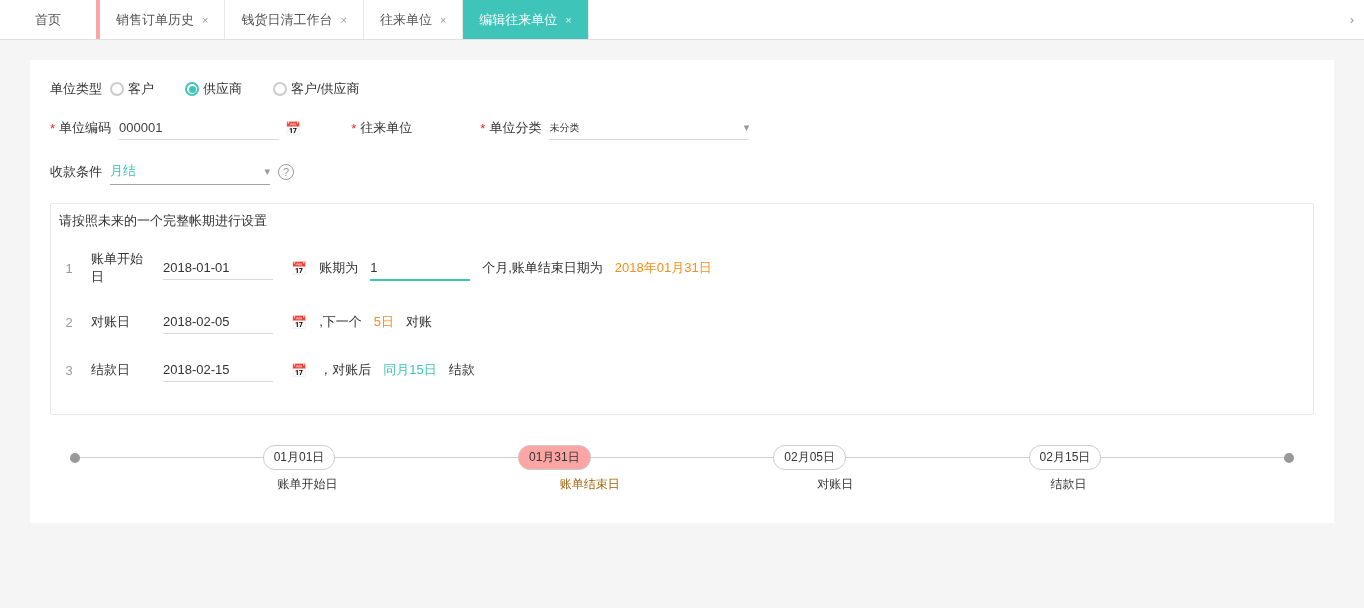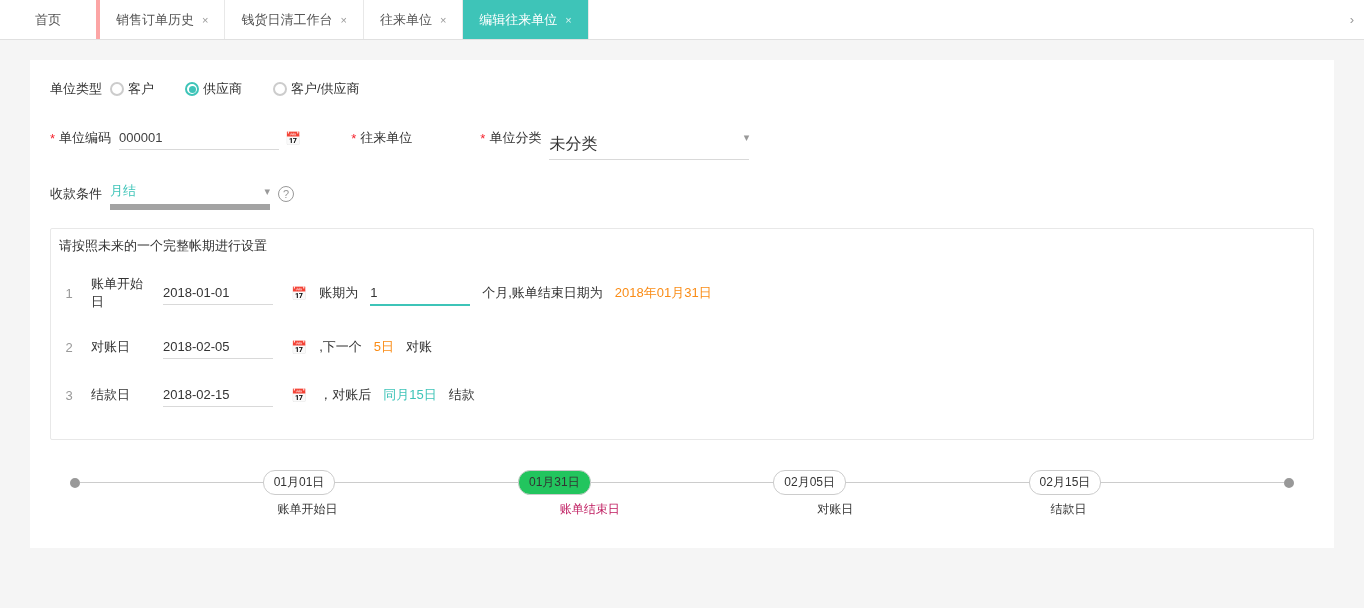--- a/index.html
+++ b/index.html
@@ -119,21 +119,21 @@
       width: 200px;
     }
     .calendar-icon {
       color: #3ec4b8;
       margin-left: 6px;
       cursor: pointer;
     }
     .dropdown-wrapper {
       display: flex;
       align-items: center;
-      border-bottom: 6px solid #a3a3a3;
+      border-bottom: 1px solid #a3a3a3;
       width: 160px;
       padding: 4px 0;
     }
     .dropdown-value {
       color: #3ec4b8;
       flex: 1;
       font-size: 13px;
     }
     .dropdown-arrow {
       color: #999;
@@ -154,22 +154,21 @@
     }
     .classify-dropdown {
       display: flex;
       align-items: center;
       border-bottom: 1px solid #d9d9d9;
       width: 200px;
       padding: 4px 0;
     }
     .classify-value {
       flex: 1;
-      font-size: 16px;
-      margin-top: 14px;
+      font-size: 10px;
     }
 
     
     .period-box {
       border: 1px solid #e8e8e8;
       margin: 0 20px 20px 20px;
       padding: 8px;
       border-radius: 2px;
     }
     .period-title {
@@ -346,21 +345,21 @@
             <div style="width:10px;height:10px;border-radius:50%;background:#999;border:2px solid #999;"></div>
           </div>
 
           <div style="display:flex; flex-direction:column; align-items:center;">
             <div style="border:1px solid #ccc; border-radius:12px; padding:3px 10px; font-size:12px; background:#fff; color:#333;">
               <span>01月01日</span>
             </div>
           </div>
 
           <div style="display:flex; flex-direction:column; align-items:center;">
-            <div style="border:1px solid #ccc; border-radius:12px; padding:3px 10px; font-size:12px; background:#22c55e; color:#333;">
+            <div style="border:1px solid #ccc; border-radius:12px; padding:3px 10px; font-size:12px; background:#fca5a5; color:#333;">
               <span>01月31日</span>
             </div>
           </div>
 
           <div style="display:flex; flex-direction:column; align-items:center;">
             <div style="border:1px solid #ccc; border-radius:12px; padding:3px 10px; font-size:12px; background:#fff; color:#333;">
               <span>02月05日</span>
             </div>
           </div>
 
@@ -371,21 +370,21 @@
           </div>
 
           <div style="display:flex; align-items:center; flex-direction:column;">
             <div style="width:10px;height:10px;border-radius:50%;background:#999;border:2px solid #999;"></div>
           </div>
         </div>
 
         <div style="display:flex; justify-content: space-between; padding: 6px 0 0 0; position:relative;">
           <div style="width:10px;"></div>
           <div style="font-size:12px; color:#333; text-align:center;">账单开始日</div>
-          <div style="font-size:12px; color:#be185d; text-align:center;padding-left:25px;">账单结束日</div>
+          <div style="font-size:12px; color:#a16207; text-align:center;padding-left:25px;">账单结束日</div>
           <div style="font-size:12px; color:#333; text-align:center;">对账日</div>
           <div style="font-size:12px; color:#333; text-align:center;">结款日</div>
           <div style="width:10px;"></div>
         </div>
       </div>
     </div>
 
   </div>
 </div>
 

